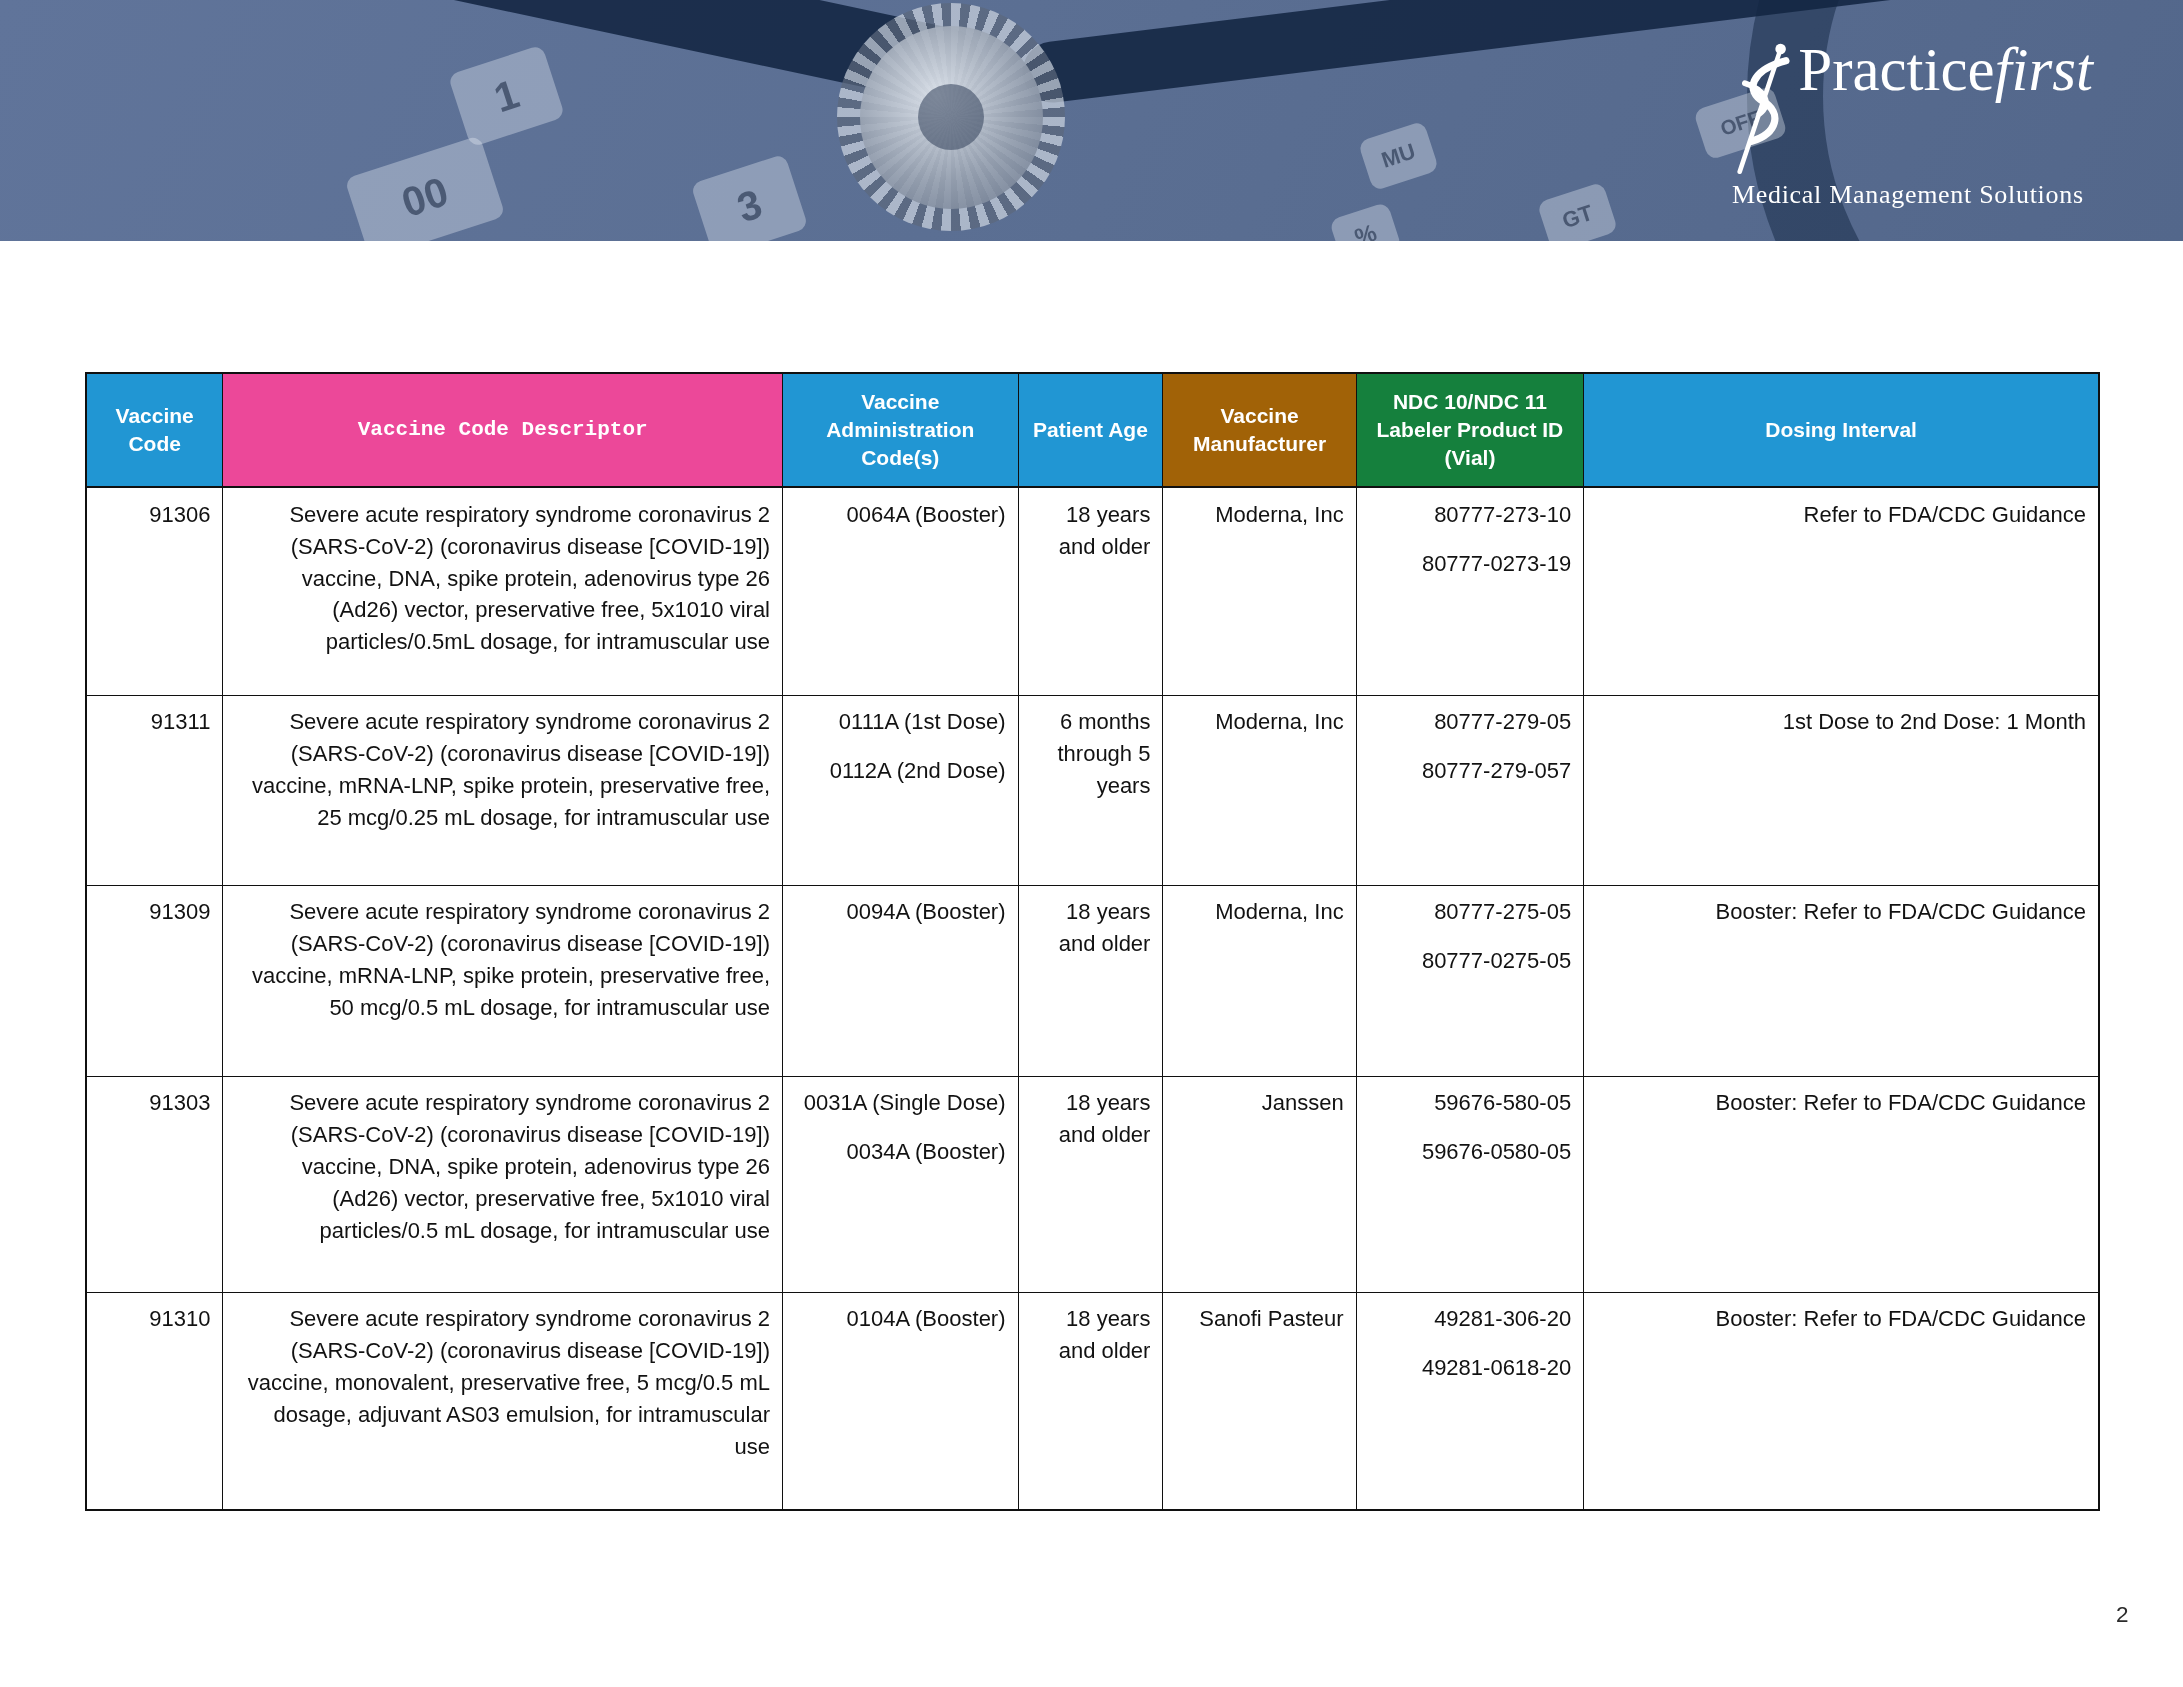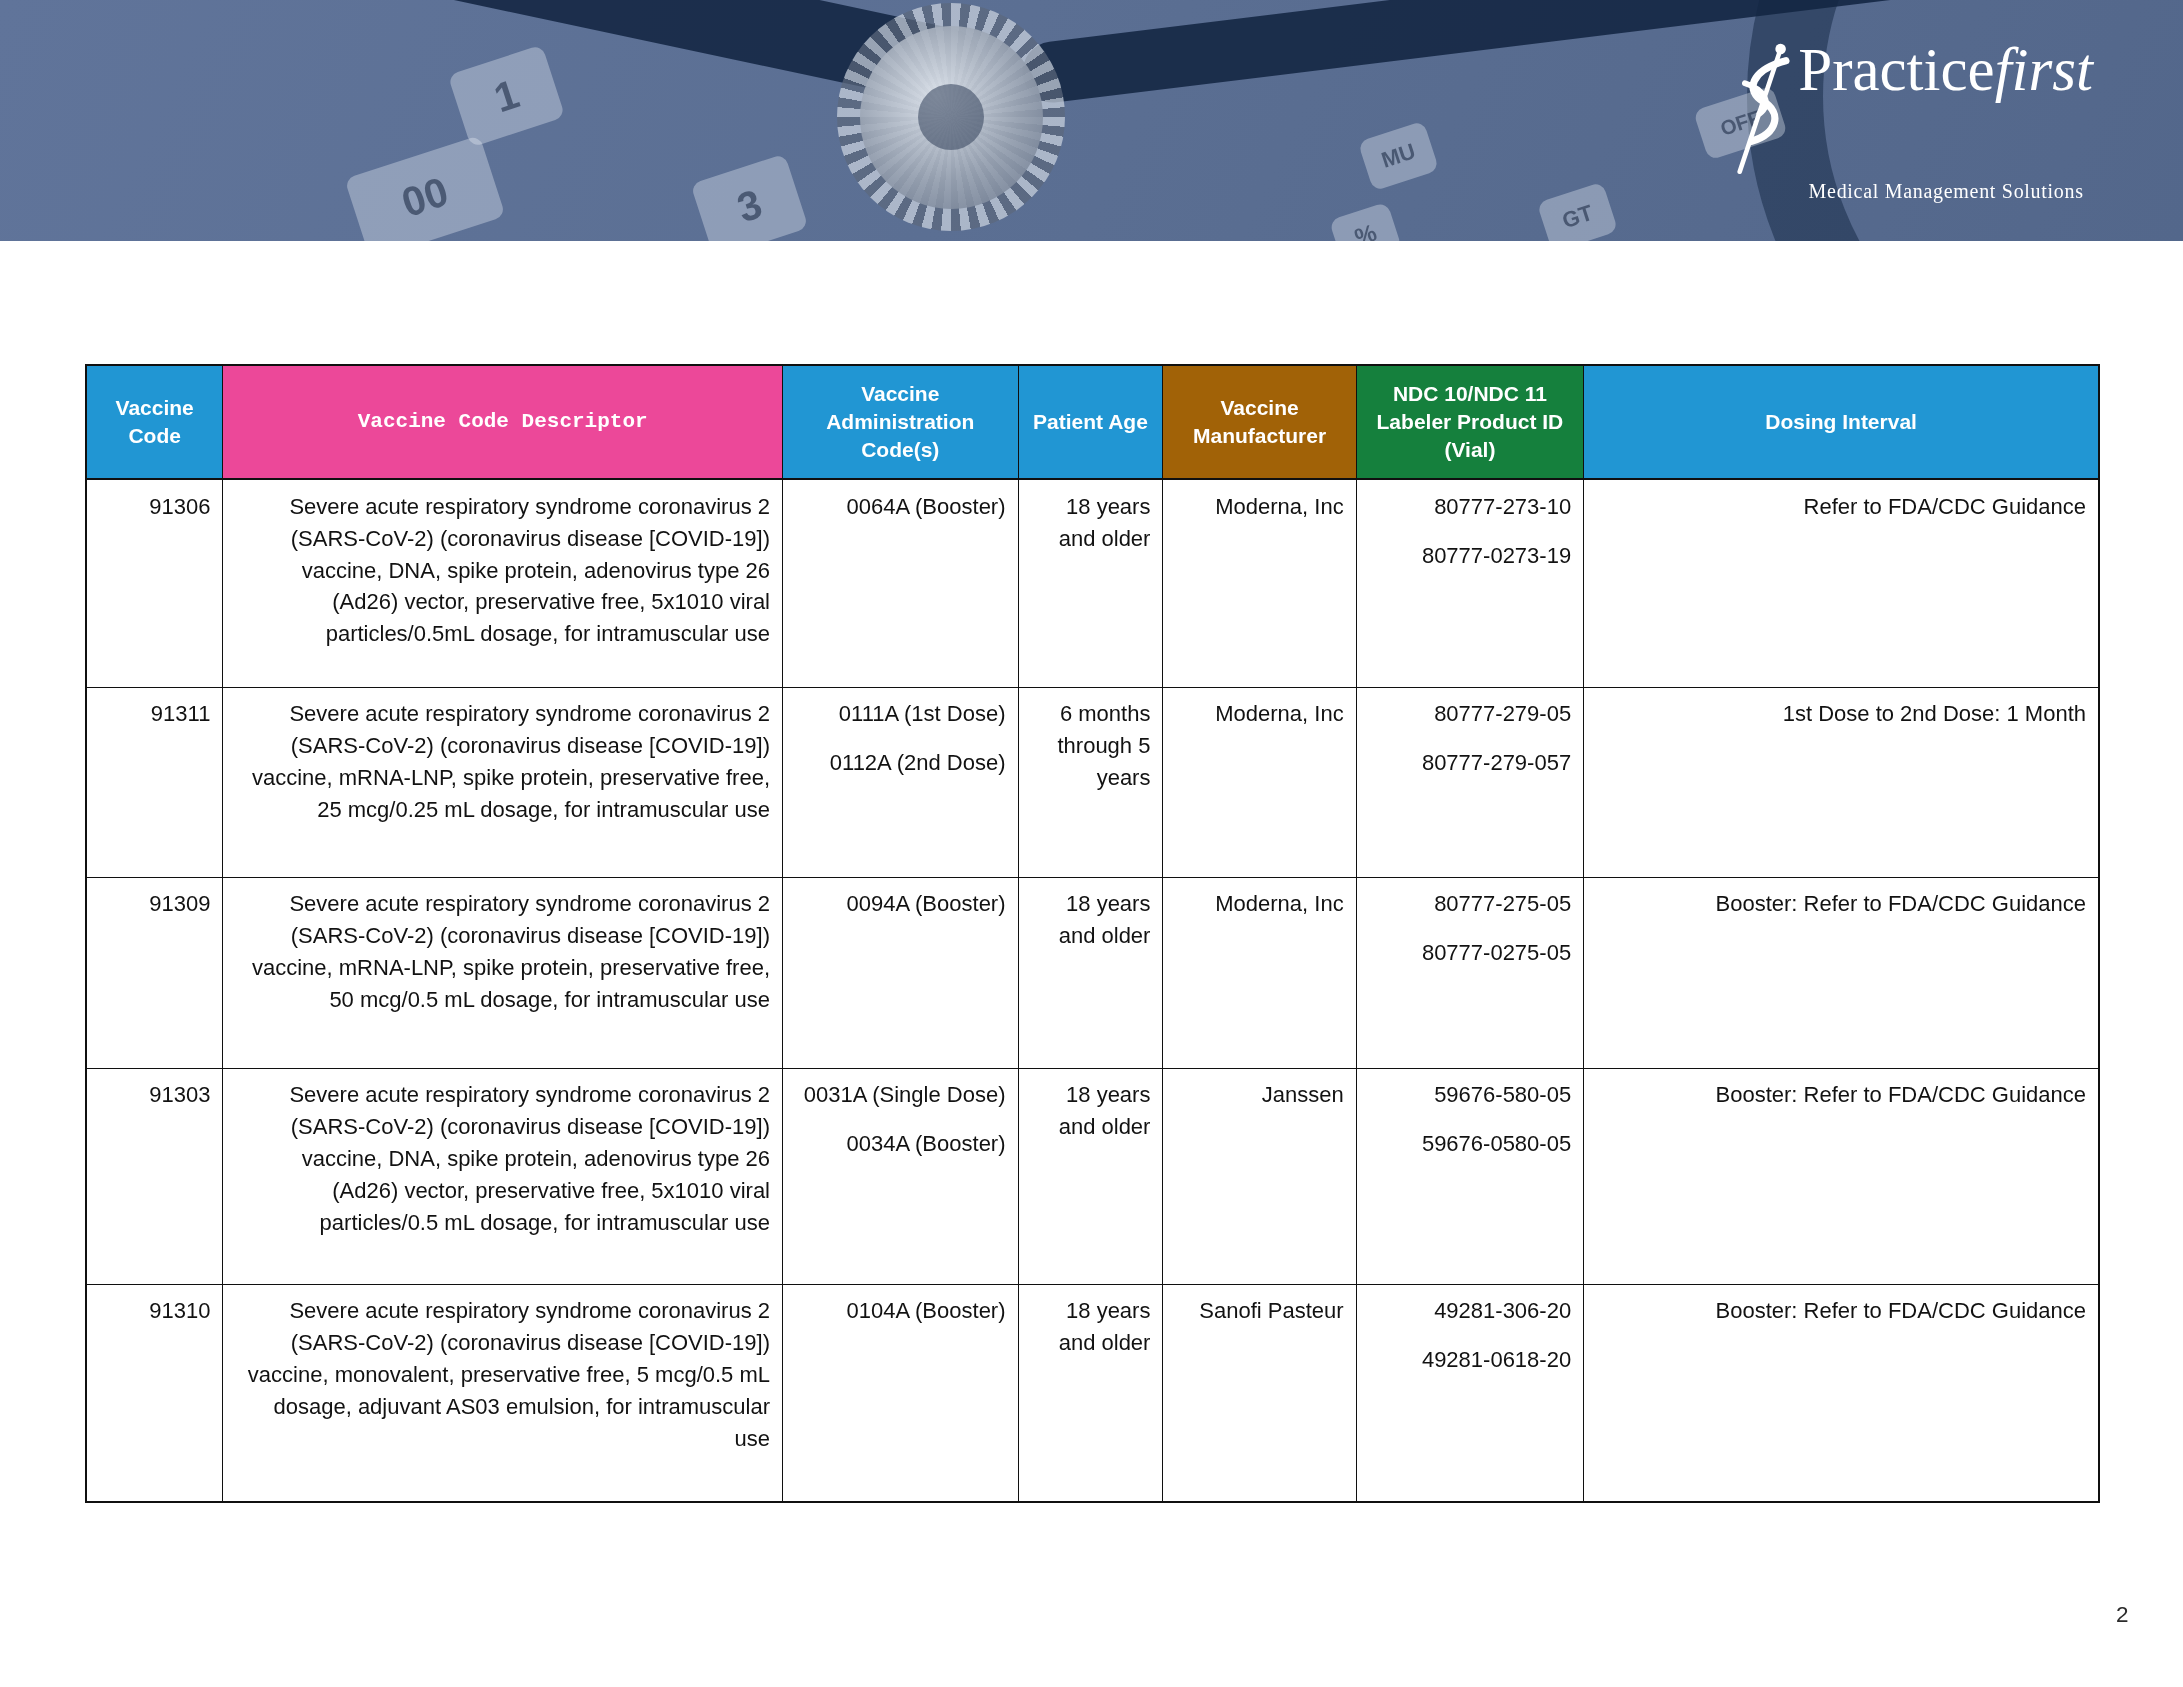--- a/index.html
+++ b/index.html
@@ -44,27 +44,27 @@
     position:absolute;left:85px;top:110px;font-size:31px;color:#ffffff;
     letter-spacing:1px;font-weight:400;white-space:nowrap;
   }
 
   .logo{position:absolute;right:90px;top:38px;display:flex;flex-direction:column;color:#fff;}
   .logo-row{display:flex;align-items:flex-start;}
   .caduceus{margin:2.6px 4px 0 0;}
   .wordmark{font-family:"Liberation Serif","DejaVu Serif",serif;font-size:61px;line-height:1.05;white-space:nowrap;}
   .wordmark .accent{font-style:italic;}
   .tagline{
-    font-family:"Liberation Serif","DejaVu Serif",serif;font-size:20px;letter-spacing:0.7px;
+    font-family:"Liberation Serif","DejaVu Serif",serif;font-size:26px;letter-spacing:0.7px;
     margin:1.3px 9.3px 0 auto;white-space:nowrap;
   }
 
   
   .doc-table{
-    position:absolute;left:85px;top:364px;width:2015px;
+    position:absolute;left:85px;top:372px;width:2015px;
     border-collapse:collapse;table-layout:fixed;font-size:22px;color:#121212;
     border:2px solid #101010;
   }
   .doc-table th{
     color:#ffffff;font-size:21px;font-weight:bold;text-align:center;vertical-align:middle;
     border:1.3px solid #101010;border-bottom:2px solid #101010;padding:6.6px 8px;height:99px;
     line-height:1.35;
   }
   .doc-table td{
     border:1.3px solid #101010;vertical-align:top;text-align:right;

